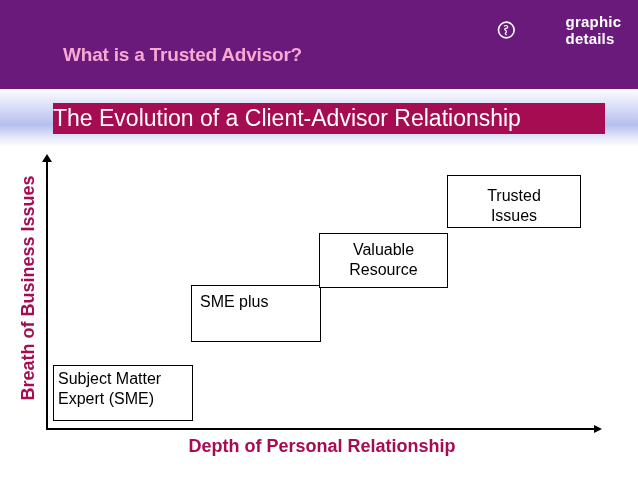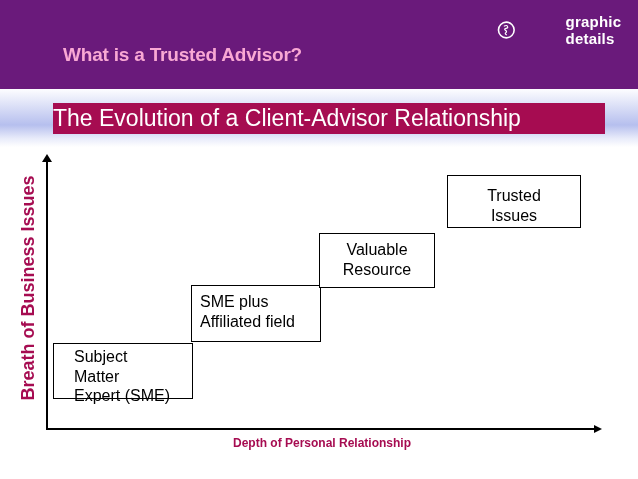--- a/index.html
+++ b/index.html
@@ -92,37 +92,37 @@
     white-space: nowrap;
     color: #A60C51;
     font-size: 18px;
     font-weight: bold;
   }
   .x-axis-label {
     position: absolute; left: 46px; top: 436px;
     width: 552px;
     text-align: center;
     color: #A60C51;
-    font-size: 12px;
+    font-size: 18px;
     font-weight: bold;
   }
 
   
   .step-box {
     position: absolute;
     background: #ffffff;
     border: 1px solid #000000;
     box-sizing: border-box;
     color: #000000;
     font-size: 16px;
     line-height: 19.5px;
   }
-  .box-1 { left: 53px;  top: 343px; width: 140px; height: 56px; padding: 3px 20px; text-align: left; }
+  .box-1 { left: 53px;  top: 365px; width: 140px; height: 56px; padding: 3px 4px; text-align: left; }
   .box-2 { left: 191px; top: 285px; width: 130px; height: 57px; padding: 6px 8px; text-align: left; }
-  .box-3 { left: 319px; top: 233px; width: 116px; height: 55px; padding: 6px 12px; text-align: center; }
+  .box-3 { left: 319px; top: 233px; width: 129px; height: 55px; padding: 6px 12px; text-align: center; }
   .box-4 { left: 447px; top: 175px; width: 134px; height: 53px; padding: 10px 2px; text-align: center; }
   .step-box span { display: block; }
 </style>
 </head>
 <body>
 
 <div class="slide">
 
   <div class="header">
     <h1 class="slide-title">What is a Trusted Advisor?</h1>
@@ -147,21 +147,20 @@
   <div class="x-axis-arrow"></div>
   <div class="y-axis-label">Breath of Business Issues</div>
   <div class="x-axis-label">Depth of Personal Relationship</div>
 
   <div class="step-box box-1">
     <span>Subject Matter</span>
     <span>Expert (SME)</span>
   </div>
   <div class="step-box box-2">
     <span>SME plus</span>
-    <span>Affiliated field</span>
   </div>
   <div class="step-box box-3">
     <span>Valuable</span>
     <span>Resource</span>
   </div>
   <div class="step-box box-4">
     <span>Trusted</span>
     <span>Issues</span>
   </div>
 

